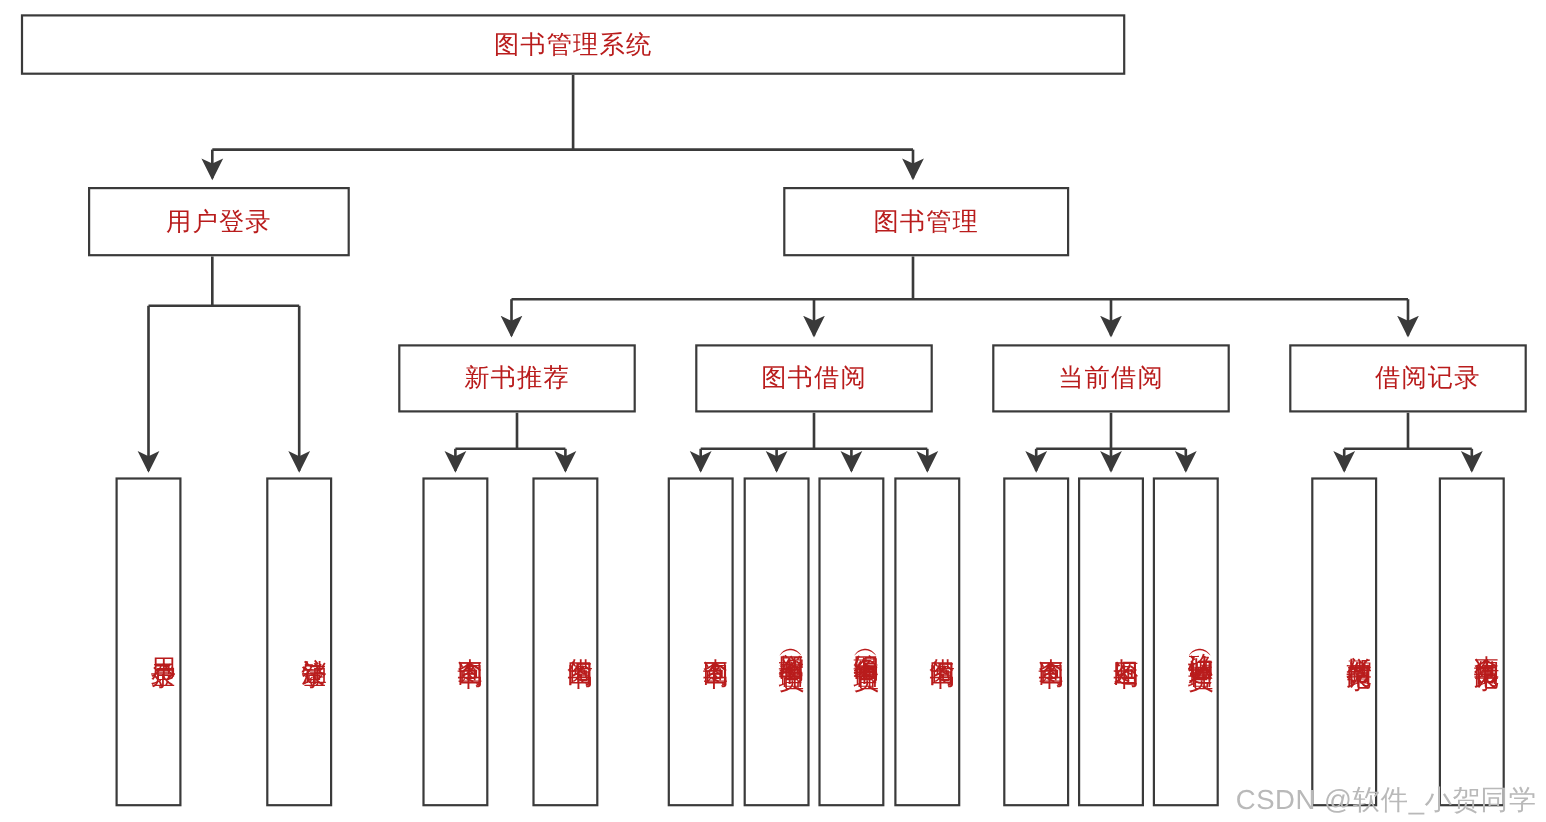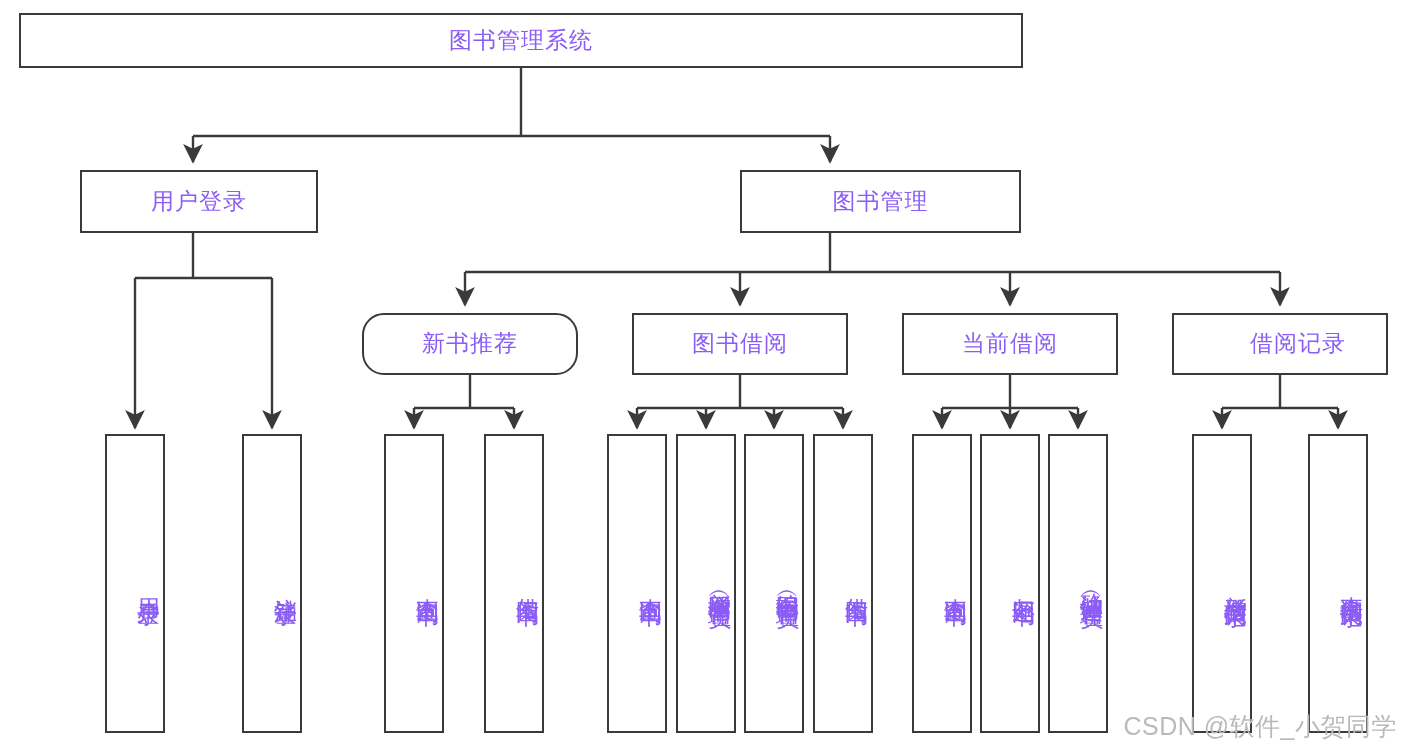--- a/index.html
+++ b/index.html
@@ -27,21 +27,21 @@
   }
   .node {
     position: absolute;
     box-sizing: border-box;
     background: #ffffff;
     border: 2px solid #3a3a3a;
     display: flex;
     align-items: center;
     justify-content: center;
     text-align: center;
-    color: #8b5cf6;
+    color: #b91c1c;
   }
   .node.h {
     font-size: 23px;
     line-height: 1.2;
     letter-spacing: 1px;
   }
   .node.v {
     writing-mode: vertical-rl;
     text-orientation: upright;
     font-size: 23px;
@@ -121,25 +121,25 @@
     </g>
   </svg>
 
   <div class="node h" style="left:19px; top:13px; width:1004px; height:55px;">
     <span>图书管理系统</span>
   </div>
 
   <div class="node h" style="left:80px; top:170px; width:238px; height:63px;">
     <span>用户登录</span>
   </div>
-  <div class="node h" style="left:740px; top:170px; width:281px; height:63px;">
+  <div class="node h" style="left:712px; top:170px; width:260px; height:63px;">
     <span>图书管理</span>
   </div>
 
-  <div class="node h" style="left:362px; top:313px; width:216px; height:62px;border-radius:22px;">
+  <div class="node h" style="left:362px; top:313px; width:216px; height:62px;">
     <span>新书推荐</span>
   </div>
   <div class="node h" style="left:902px; top:313px; width:216px; height:62px;">
     <span>当前借阅</span>
   </div>
   <div class="node h" style="left:632px; top:313px; width:216px; height:62px;">
     <span>图书借阅</span>
   </div>
   <div class="node h" style="left:1172px; top:313px; width:216px; height:62px;padding-left:36px;">
     <span>借阅记录</span>

